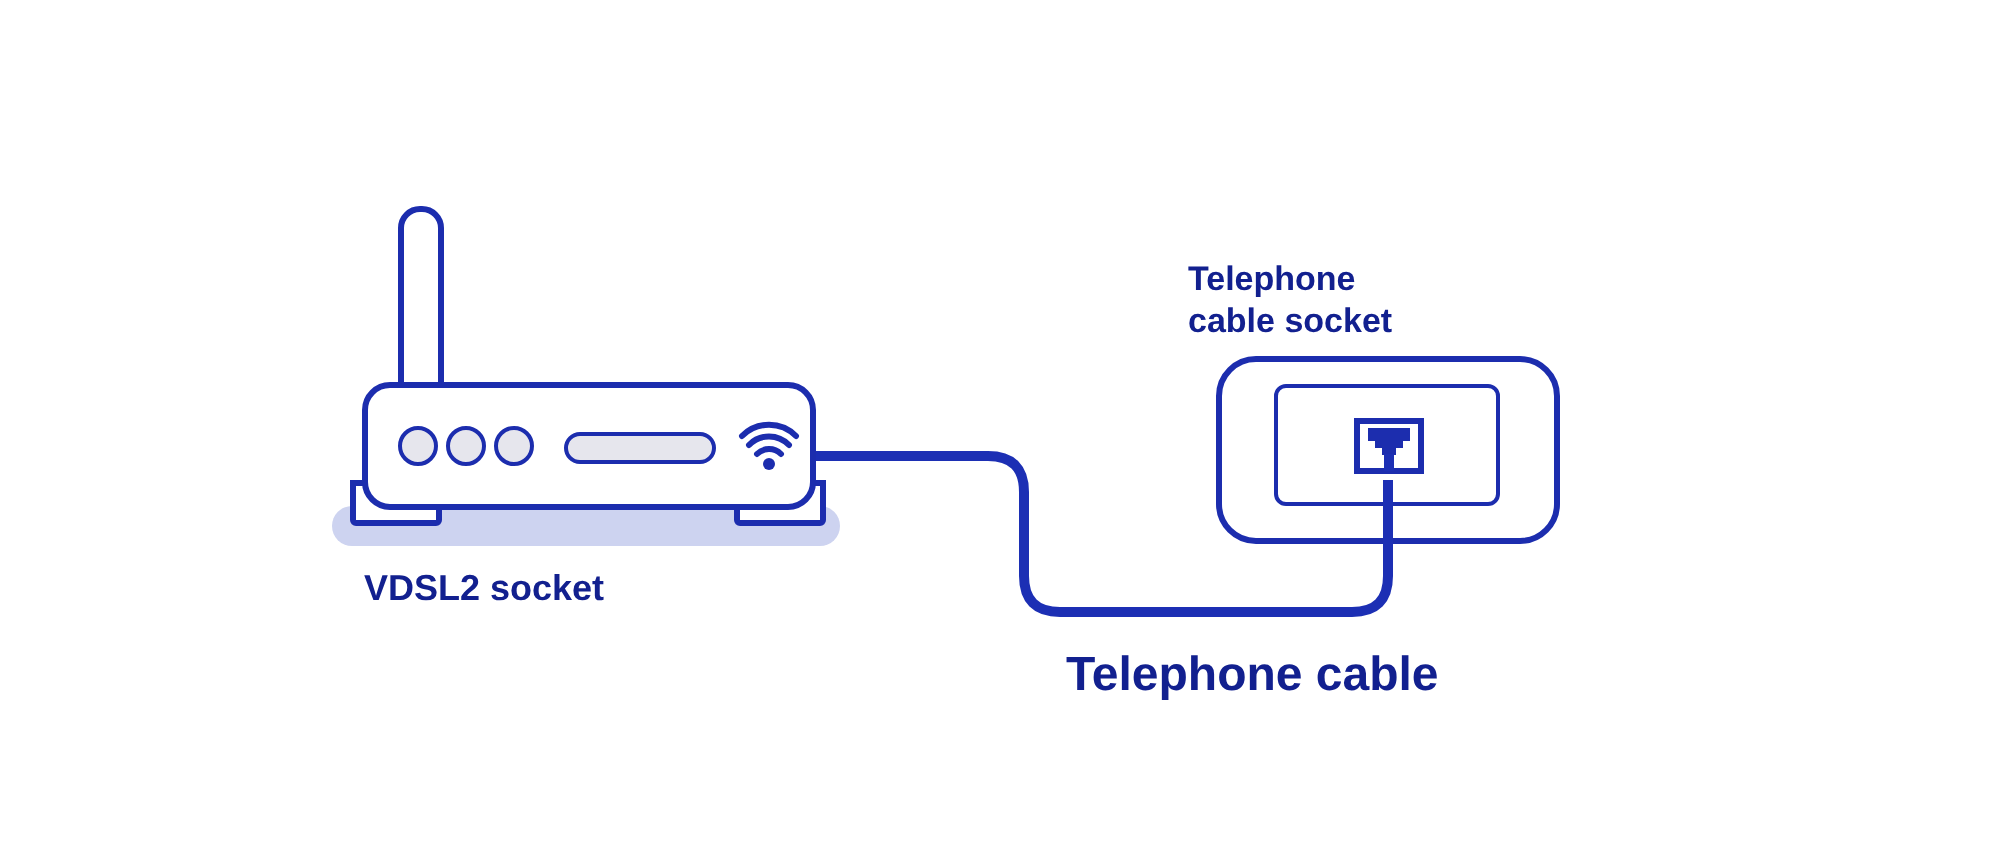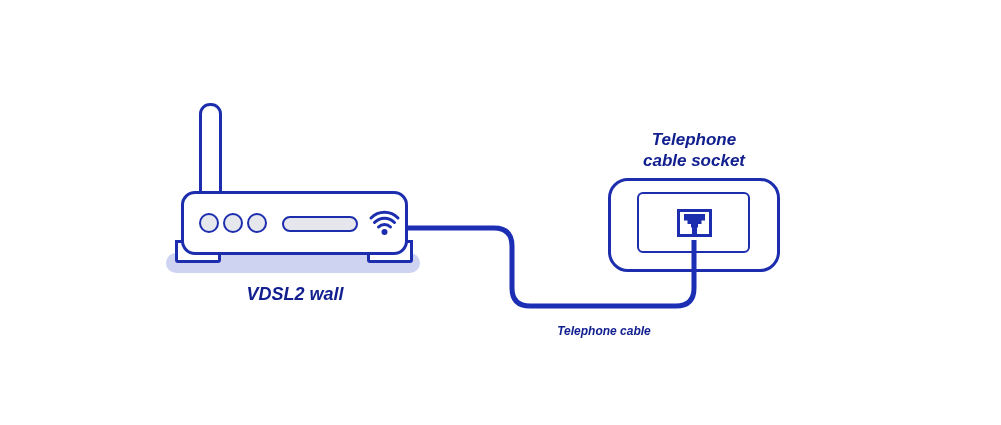--- a/index.html
+++ b/index.html
@@ -65,25 +65,25 @@
   }
   .socket-inner{
     left:637px;top:192px;width:113px;height:61px;
     background:#fff;border:2px solid var(--line);
     border-radius:6px;z-index:1;
   }
   .jack{left:677px;top:209px;z-index:4;}
   
   .label{
     color:var(--navy);font-weight:700;z-index:5;
-    text-align:center;white-space:nowrap;font-style:italic;
+    text-align:left;white-space:nowrap;
   }
   .modem-label{left:182px;top:284px;width:226px;font-size:18px;}
   .socket-label{left:594px;top:129px;width:200px;font-size:17px;line-height:21px;}
-  .cable-label{left:504px;top:324px;width:200px;font-size:12px;}
+  .cable-label{left:533px;top:324px;width:200px;font-size:24px;}
 </style>
 </head>
 <body>
 
 <div id="canvas">
 
   <svg class="abs cable-svg" width="1001" height="425" viewBox="0 0 1001 425">
     <path d="M405 228 L494 228 Q512 228 512 246 L512 288 Q512 306 530 306 L676 306 Q694 306 694 288 L694 240" fill="none" stroke="#1c2fb4" stroke-width="5"></path>
   </svg>
 
@@ -107,20 +107,20 @@
 
   <div class="abs socket-plate"></div>
   <div class="abs socket-inner"></div>
   <svg class="abs jack" width="35" height="28" viewBox="0 0 35 28">
     <rect x="15" y="16" width="5" height="12" fill="#1c2fb4"></rect>
     <rect x="1.5" y="1.5" width="32" height="25" fill="#ffffff" stroke="#1c2dae" stroke-width="3"></rect>
     <path d="M7 5 H28 V11.5 H24.5 V15 H21 V18.5 H14 V15 H10.5 V11.5 H7 Z" fill="#1c2dae"></path>
     <rect x="15" y="18" width="5" height="8.5" fill="#1c2fb4"></rect>
   </svg>
 
-  <div class="abs label modem-label">VDSL2 wall</div>
+  <div class="abs label modem-label">VDSL2 socket</div>
   <div class="abs label socket-label">
     <div>Telephone</div>
     <div>cable socket</div>
   </div>
   <div class="abs label cable-label">Telephone cable</div>
 
 </div>
 
 </body></html>

